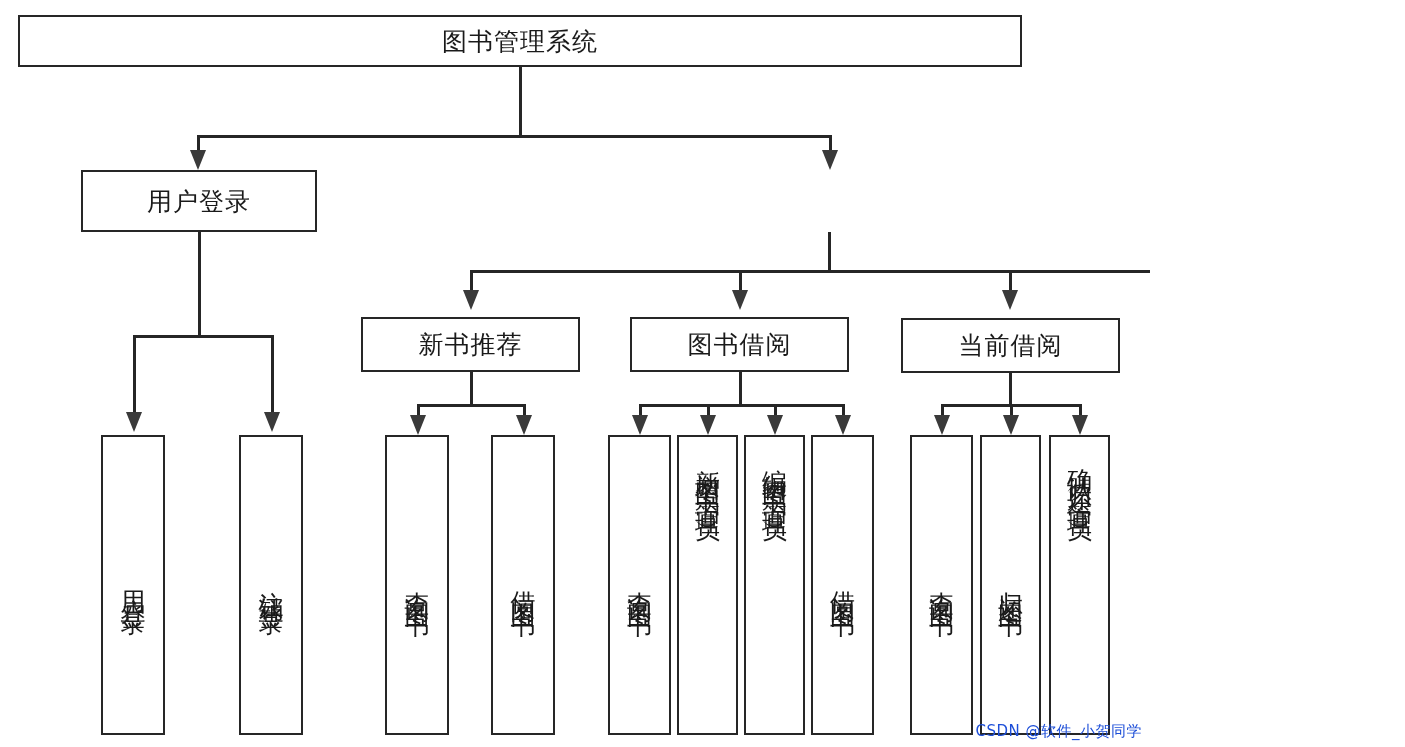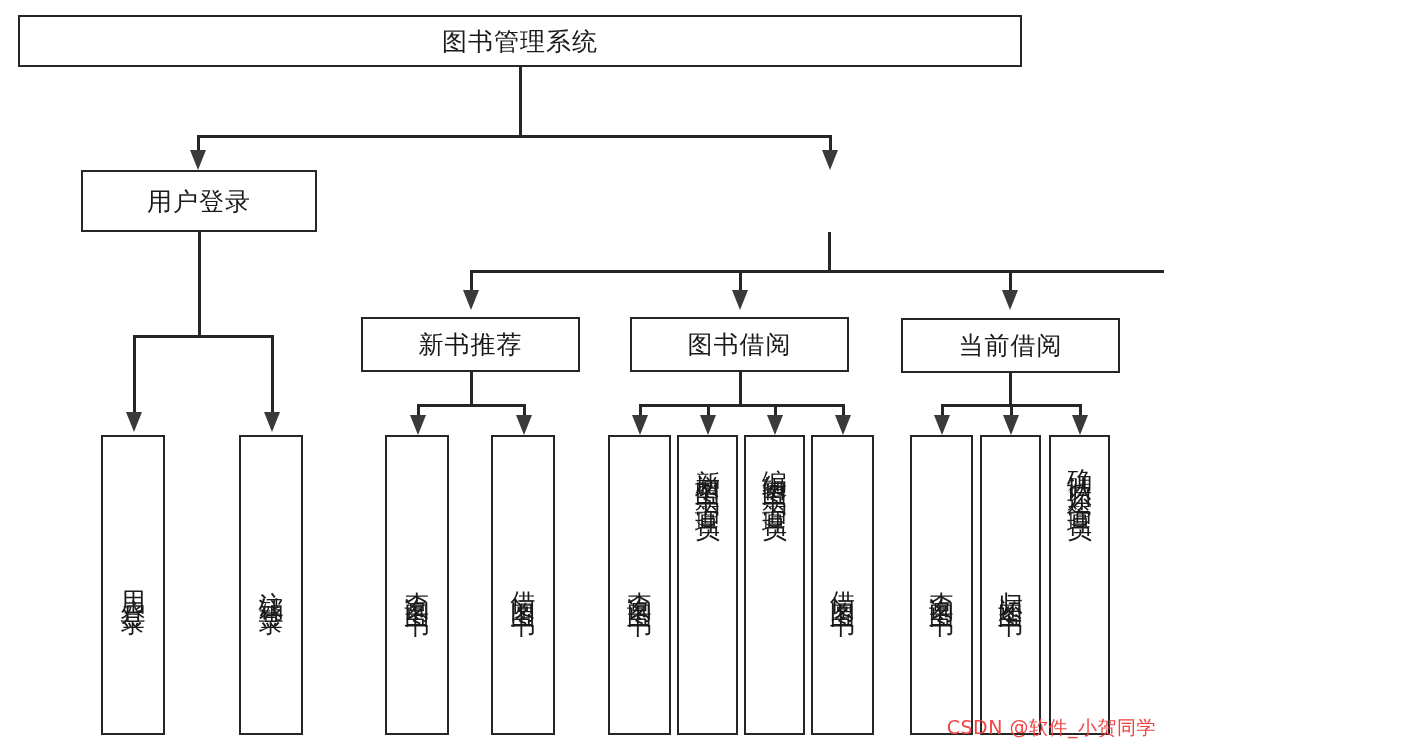--- a/index.html
+++ b/index.html
@@ -10,21 +10,20 @@
   }
   body {
     font-family: "DejaVu Sans", "Liberation Sans", sans-serif;
   }
   #canvas {
     position: relative;
     width: 1150px;
     height: 747px;
     background: #ffffff;
     overflow: hidden;
-    padding-left: 14px;
   }
   
   .node {
     position: absolute;
     box-sizing: border-box;
     background: #ffffff;
     border: 2.6px solid #262626;
     display: flex;
     align-items: center;
     justify-content: center;
@@ -75,22 +74,22 @@
     height: 0;
     border-left: 8px solid transparent;
     border-right: 8px solid transparent;
     border-top: 20px solid #3a3a3a;
   }
   
   #watermark {
     position: absolute;
     right: 8px;
     bottom: 6px;
-    font-size: 19px;
-    color: #ef4444;
+    font-size: 15px;
+    color: #1d4ed8;
     letter-spacing: 0.5px;
     white-space: nowrap;
     pointer-events: none;
   }
 </style>
 </head>
 <body>
 
 <div id="canvas">
 

